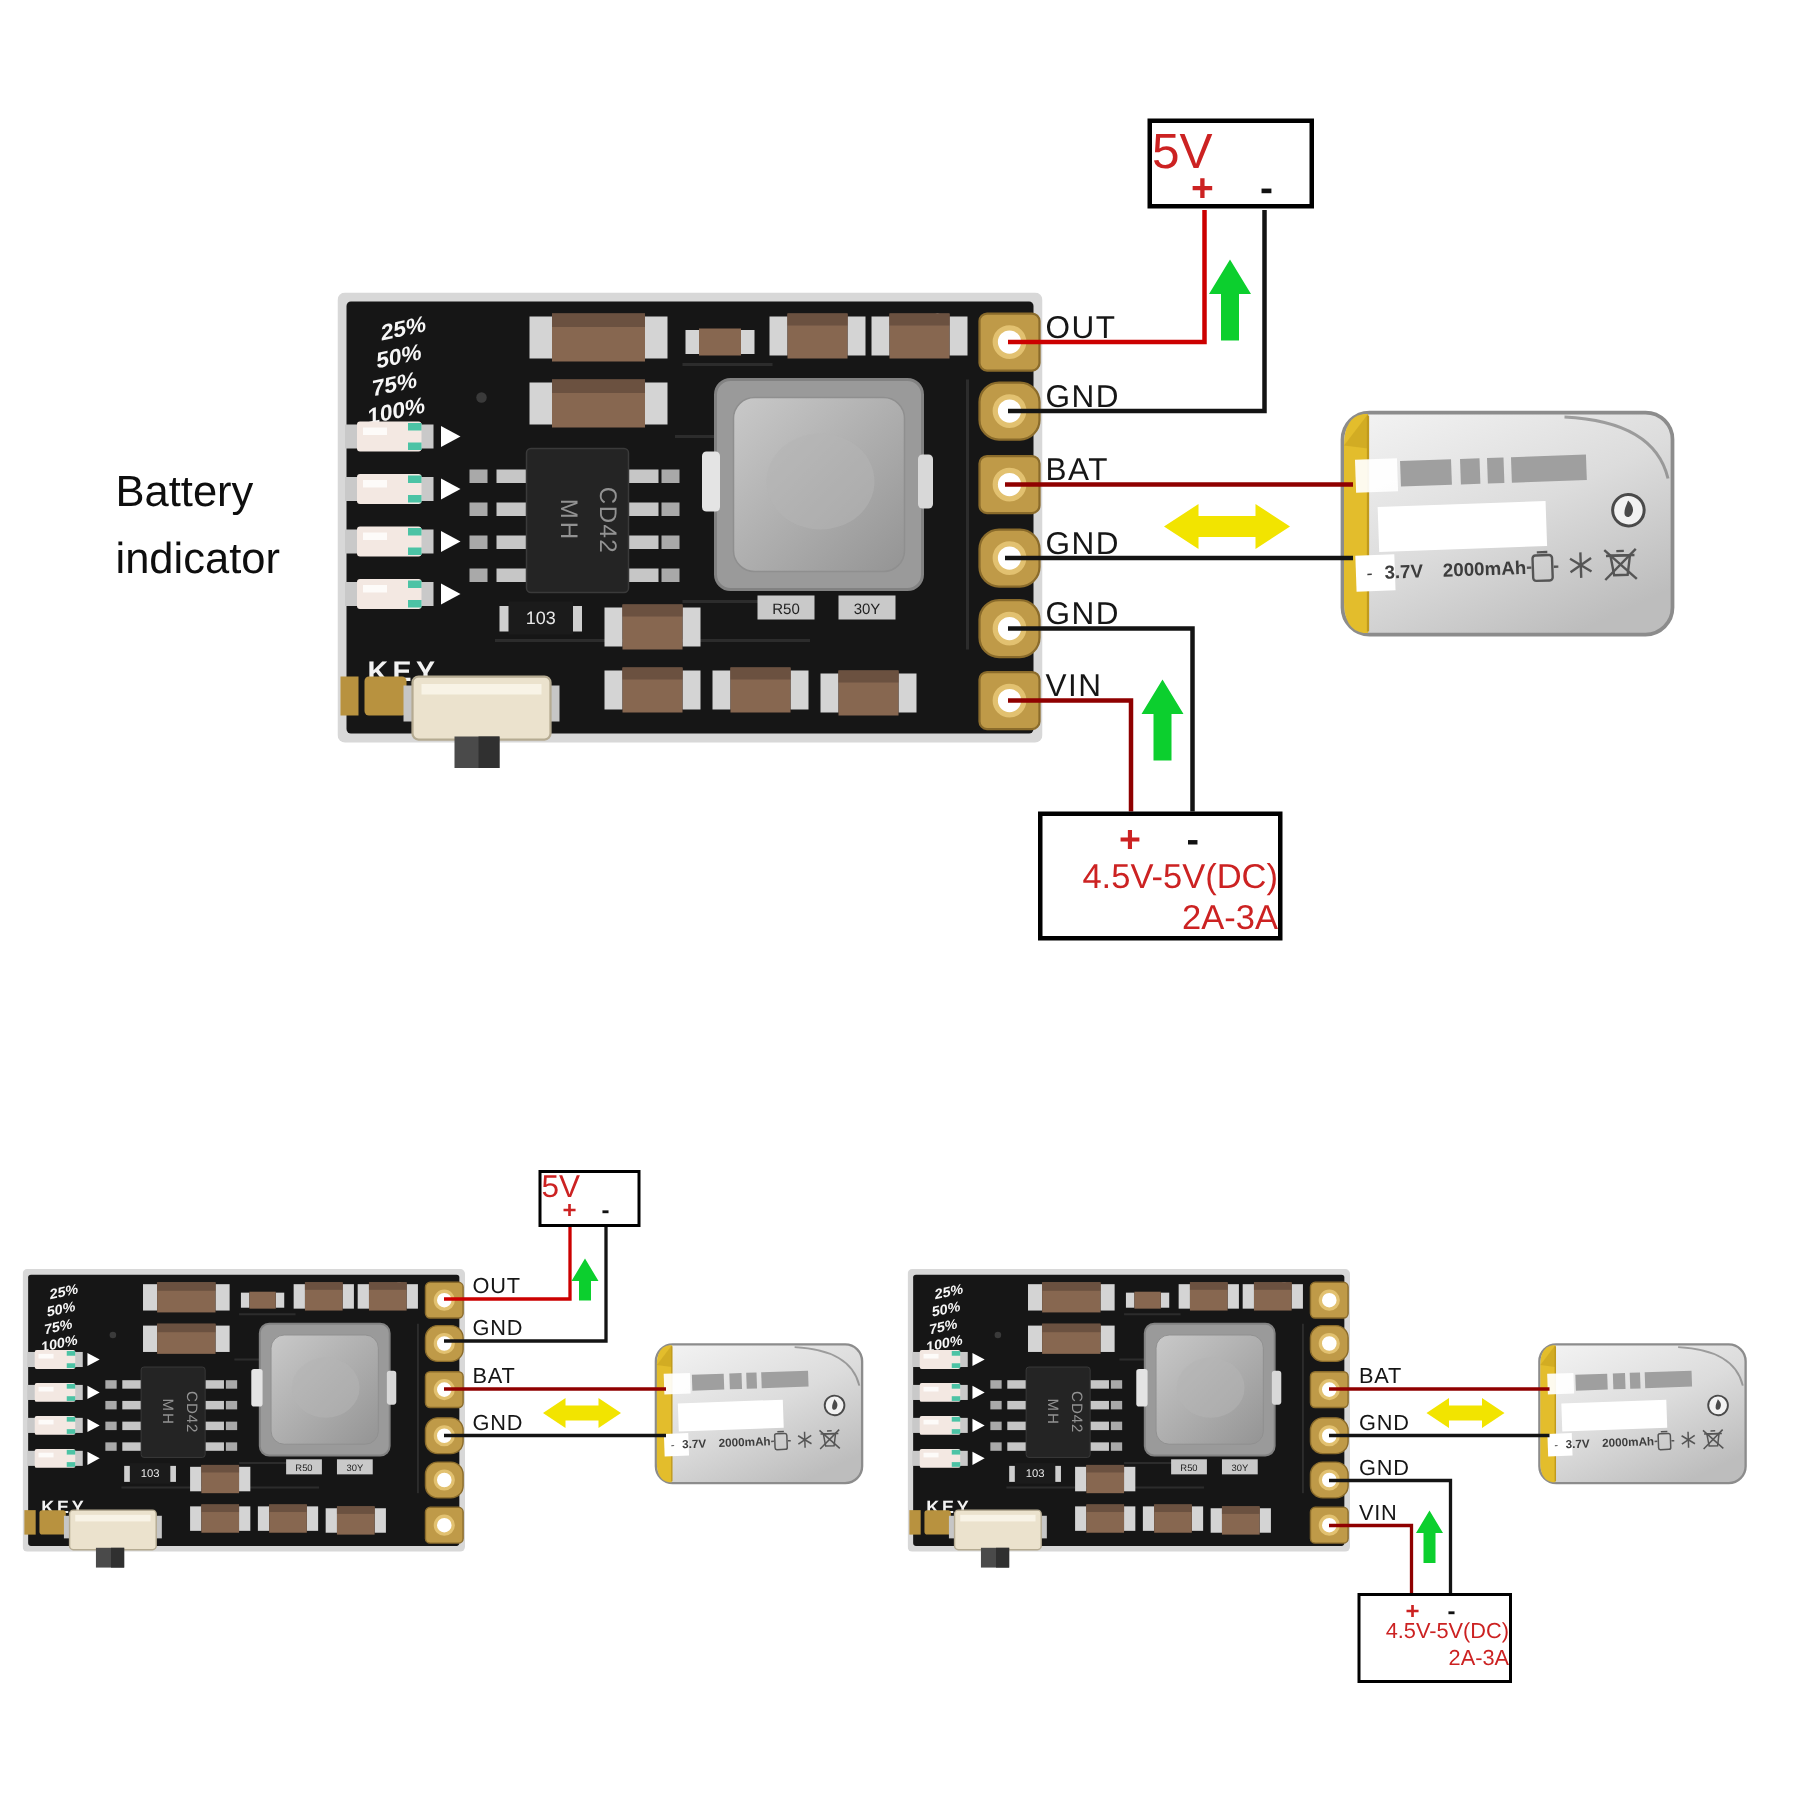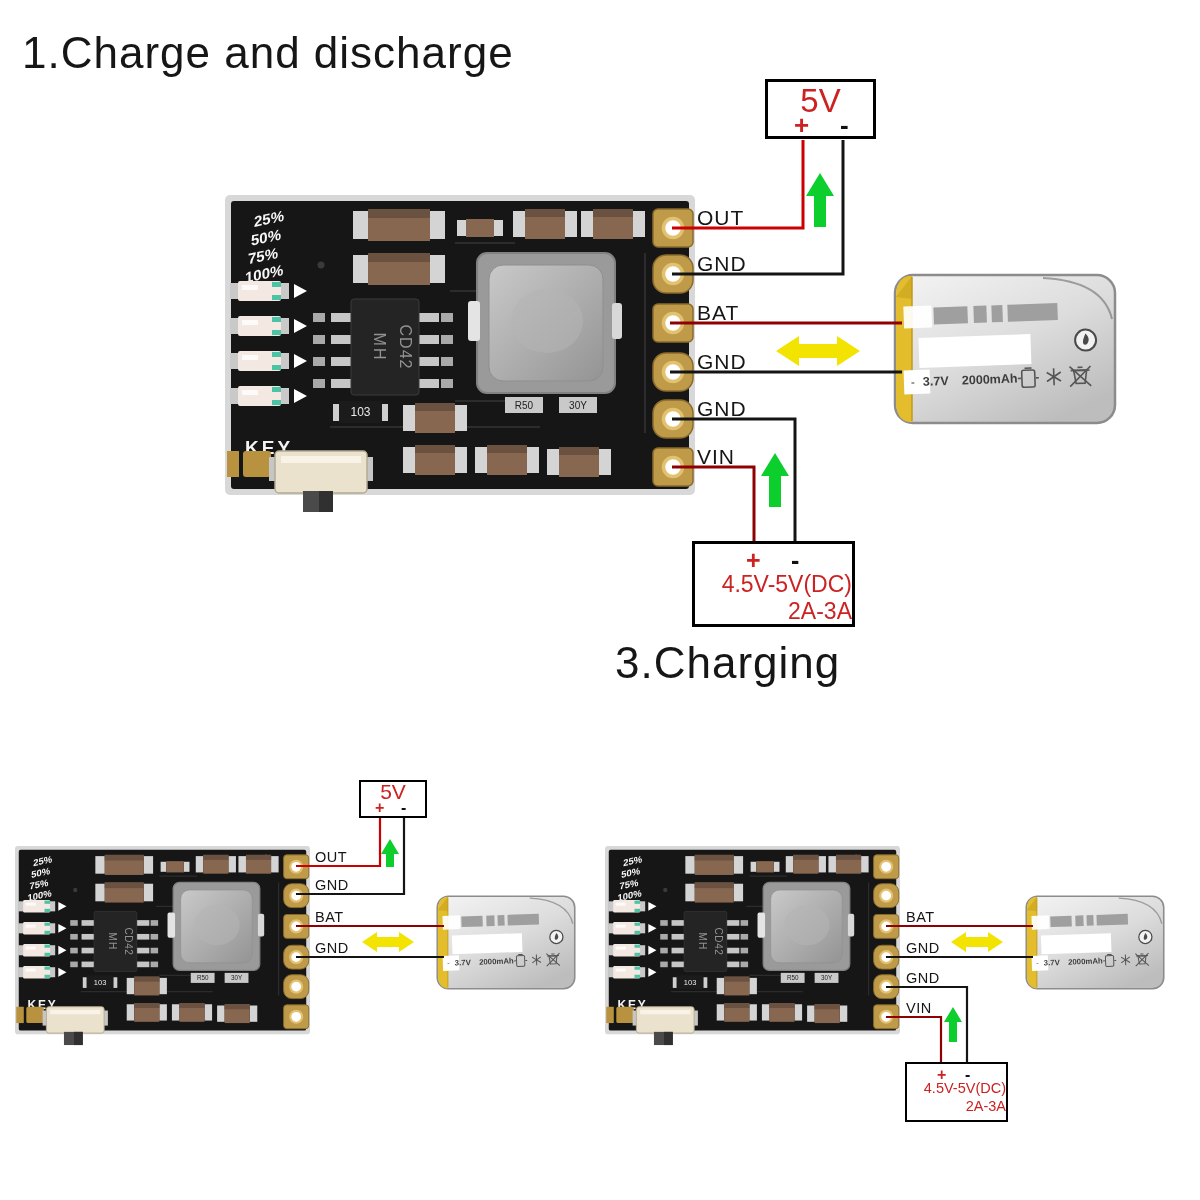--- a/index.html
+++ b/index.html
@@ -9,21 +9,21 @@
   }
   *{margin:0;padding:0;box-sizing:border-box}
   body{background:#ffffff}
   .canvas{position:relative;width:1200px;height:1200px;background:#fff;overflow:hidden;
           font-family:"Liberation Sans",sans-serif;color:#161616}
   .abs{position:absolute}
   .sec-title{position:absolute;font-size:44px;letter-spacing:1px;color:#161616;white-space:nowrap}
   .side-label{position:absolute;font-size:29px;line-height:45px;color:#0e0e0e}
   .vbox{position:absolute;background:#fff;border:3px solid #000}
   .vbox.thin{border-width:2.5px}
-  .bv{display:block;text-align:center;color:var(--accent_red);line-height:1.05}
+  .bv{display:block;text-align:left;color:var(--accent_red);line-height:1.05}
   .sign{position:absolute;line-height:1;font-weight:bold}
   .sign.p{color:var(--accent_red)}
   .sign.m{color:#111}
   .supply-line{position:absolute;left:0;width:100%;text-align:right;color:var(--accent_red);line-height:1;white-space:nowrap}
   svg text{font-family:"Liberation Sans",sans-serif}
   .pl{fill:#161616;font-size:21px;letter-spacing:1px}
   .pls{fill:#161616;font-size:14.5px;letter-spacing:.5px}
   .wr{stroke:var(--wire_red)} .wd{stroke:var(--wire_darkred)} .wk{stroke:var(--wire_black)}
   .w3{fill:none;stroke-width:3} .w2{fill:none;stroke-width:2.2}
   .ag{fill:var(--arrow_green)} .ay{fill:var(--arrow_yellow)}
@@ -289,23 +289,25 @@
           <path d="M180 100 L193 100 L191 113 L182 113 Z"></path>
           <line x1="177" y1="100" x2="196" y2="100"></line>
             <line x1="184" y1="97" x2="189" y2="97"></line>
           <line x1="176" y1="96" x2="197" y2="116"></line>
             <line x1="197" y1="96" x2="176" y2="116"></line>
         </g>
       </g>
     </symbol>
   </svg>
 
-  <div class="sec-title" style="left:22px;top:28px">1.Charge and discharge</div>
-  <div class="sec-title" style="left:615px;top:638px">3.Charging</div>
-
+
+  <div class="side-label" style="left:77px;top:306px">
+    <span style="display:block">Battery</span>
+    <span style="display:block">indicator</span>
+  </div>
 
   <svg class="abs" style="left:225px;top:195px" width="470" height="320">
       <use href="#pcb-module"></use>
     </svg>
   <svg class="abs" style="left:15px;top:846px" width="295" height="201">
       <use href="#pcb-module"></use>
     </svg>
   <svg class="abs" style="left:605px;top:846px" width="295" height="201">
       <use href="#pcb-module"></use>
     </svg>

